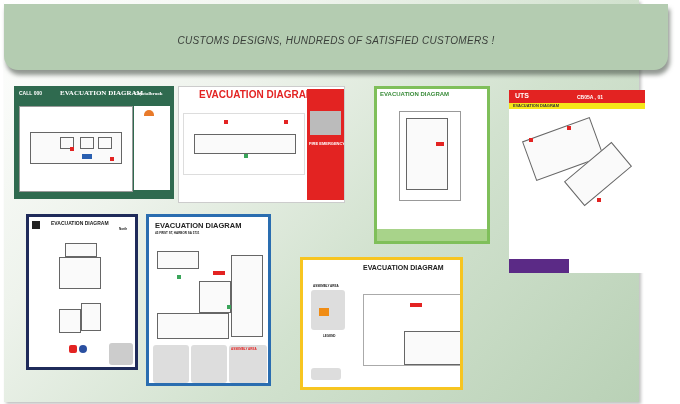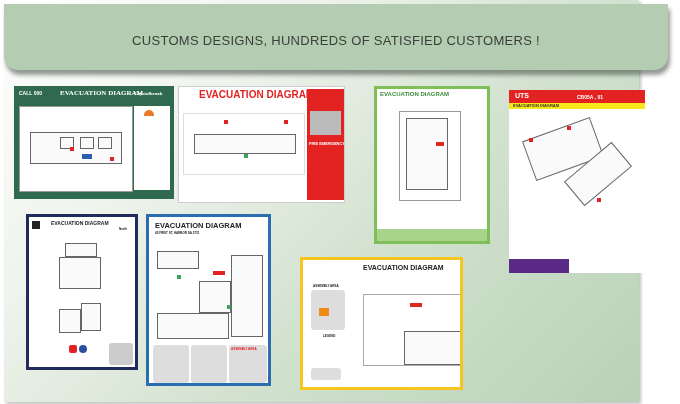--- a/index.html
+++ b/index.html
@@ -3,21 +3,21 @@
 <meta charset="utf-8">
 <style>
   html,body{margin:0;padding:0;}
   body{width:680px;height:404px;overflow:hidden;background:#ffffff;font-family:"Liberation Sans",sans-serif;position:relative;}
   .panel{position:absolute;left:4px;top:0;width:635px;height:402px;
     background:linear-gradient(135deg,#ffffff 0%,#eef3ec 30%,#d2e2cf 60%,#b9d1b6 100%);
     box-shadow:2px 2px 3px rgba(0,0,0,.25);}
   .banner{position:absolute;left:4px;top:4px;width:664px;height:66px;background:#b4ccb1;
     border-radius:0 0 14px 14px;box-shadow:2px 5px 4px rgba(60,70,60,.55);
     display:flex;align-items:center;justify-content:center;}
-  .banner span{font-size:13px;color:#3a3f3a;letter-spacing:.3px;padding-top:6px;}
+  .banner span{font-size:10px;color:#3a3f3a;letter-spacing:.3px;padding-top:6px;font-style:italic;}
   .doc{position:absolute;box-sizing:border-box;overflow:hidden;}
   .title{position:absolute;font-weight:bold;white-space:nowrap;}
   .plan{position:absolute;background:#fff;border:1px solid #999;}
   .plan i{position:absolute;border:1px solid #666;background:#fafafa;}
   .red{background:#e32322;}
   .grn{background:#3aa55a;}
   .sq{position:absolute;width:4px;height:4px;}
 </style>
 </head>
 <body>

